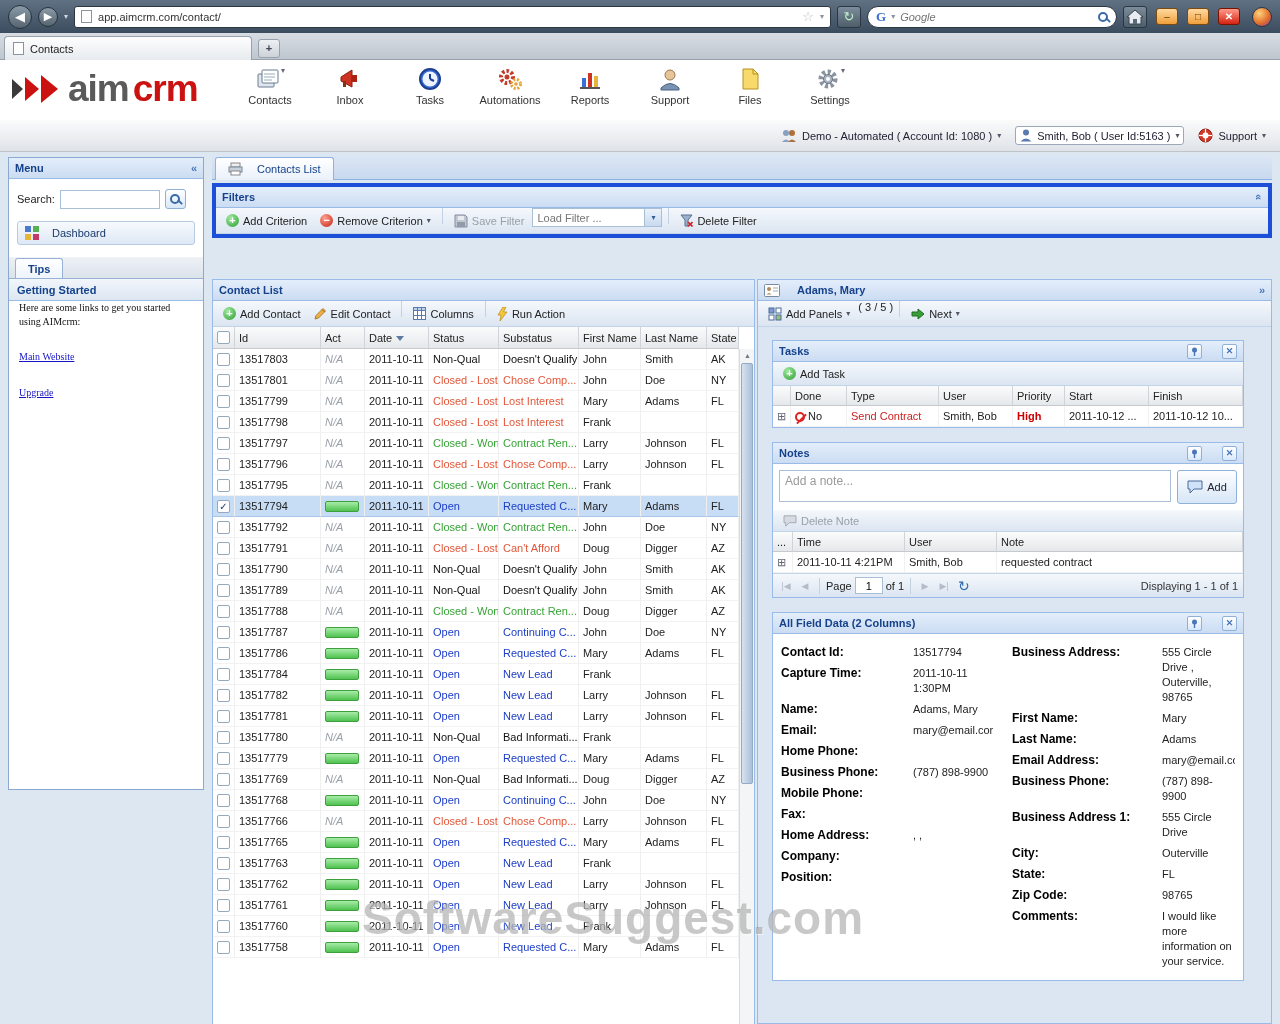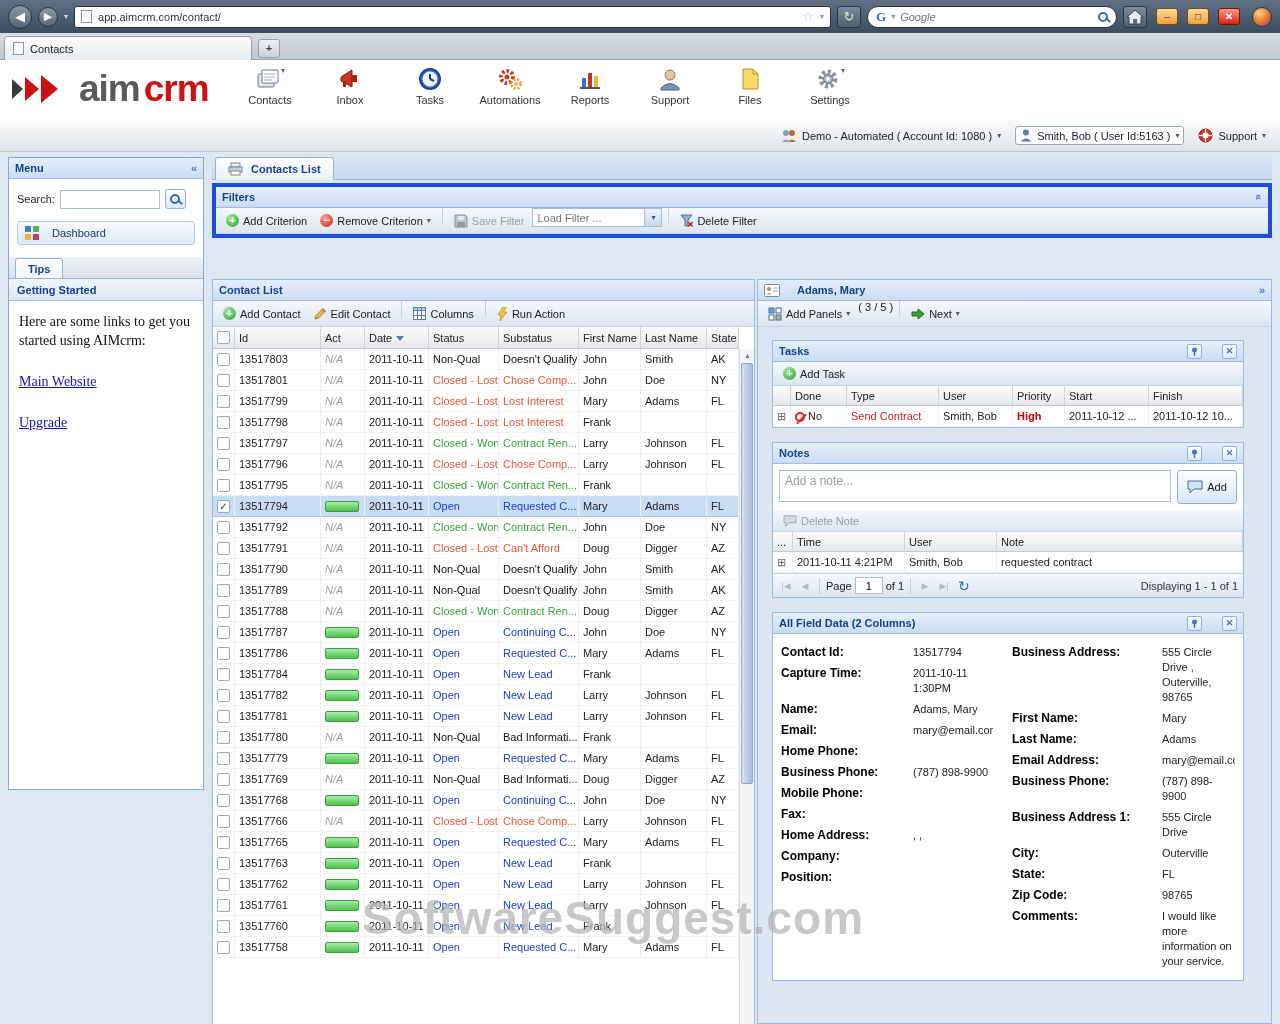--- a/index.html
+++ b/index.html
@@ -37,21 +37,21 @@
     background:linear-gradient(#d8dde3,#bec6cf);border-bottom:1px solid #98a2ac;}
   .tab{position:absolute;left:4px;top:3px;width:248px;height:24px;
     background:linear-gradient(#fdfdfd,#e7ebef);border:1px solid #98a2ac;border-bottom:none;
     border-radius:4px 4px 0 0;display:flex;align-items:center;gap:6px;padding:0 8px;color:#222;}
   .newtab{position:absolute;left:258px;top:6px;width:22px;height:19px;border:1px solid #98a2ac;border-radius:3px;
     background:linear-gradient(#eef1f4,#ccd2d9);text-align:center;line-height:17px;color:#445;font-weight:bold;}
 
   
   .appheader{position:absolute;left:0;top:60px;width:1280px;height:60px;background:#fff;}
   .logo{position:absolute;left:12px;top:8px;display:flex;align-items:center;gap:4px;}
-  .logo .aim{font-size:37px;font-weight:bold;color:#5a5a5a;letter-spacing:-1px;margin-left:11px;}
+  .logo .aim{font-size:37px;font-weight:bold;color:#5a5a5a;letter-spacing:-1px;}
   .logo .crm{font-size:37px;font-weight:bold;color:#cc1111;letter-spacing:-1px;}
   .mainnav{position:absolute;left:230px;top:2px;display:flex;}
   .navitem{width:80px;text-align:center;padding-top:4px;cursor:default;}
   .navitem .nlabel{display:block;margin-top:2px;color:#333;}
   .navitem .icaret{color:#667;font-size:8px;vertical-align:top;}
 
   .accountbar{position:absolute;left:0;top:120px;width:1280px;height:32px;
     background:linear-gradient(#fbfbfb,#dfe3e8);border-bottom:1px solid #bfc4ca;
     display:flex;justify-content:flex-end;align-items:center;gap:14px;padding-right:14px;color:#223;}
   .acctitem{display:flex;align-items:center;gap:5px;}
@@ -91,29 +91,29 @@
   .magbtn{width:21px;height:20px;border:1px solid #8fb0d8;border-radius:3px;
     background:linear-gradient(#fff,#d8e8fa);display:flex;align-items:center;justify-content:center;}
   .dashbtn{margin:4px 8px;height:24px;border:1px solid #b7cbe3;border-radius:3px;
     background:linear-gradient(#f7fafd,#dde8f5);display:flex;align-items:center;gap:12px;padding:0 6px;color:#1a3a6b;}
   .tipsstrip{margin-top:12px;height:22px;background:linear-gradient(#eef2f7,#dbe2ea);border-bottom:1px solid #98b1d4;
     display:flex;align-items:flex-end;padding-left:6px;}
   .tipstab{height:20px;background:linear-gradient(#fff,#eef4fb);border:1px solid #98b1d4;border-bottom:none;
     border-radius:3px 3px 0 0;padding:0 12px;display:flex;align-items:center;color:#15428b;font-weight:bold;}
   .gshead{height:22px;background:linear-gradient(#f2f6fb,#dce6f2);border-bottom:1px solid #99bbe8;
     display:flex;align-items:center;padding:0 8px;color:#15428b;font-weight:bold;}
-  .gsbody{padding:12px 10px;font-family:"Liberation Serif",serif;font-size:14px;color:#111;line-height:1.35;}
+  .gsbody{padding:0 10px;font-family:"Liberation Serif",serif;font-size:10px;color:#111;line-height:1.35;}
   .gslink{display:block;margin-top:22px;color:#1515c4;text-decoration:underline;}
 
   
   .tabstrip{position:absolute;left:212px;top:155px;width:1060px;height:25px;
     background:linear-gradient(#dce7f5,#c8d8ee);border-bottom:1px solid #8db2e3;}
   .ctab{position:absolute;left:3px;top:2px;height:23px;background:linear-gradient(#fff,#eaf1fb);
     border:1px solid #8db2e3;border-bottom:none;border-radius:3px 3px 0 0;
-    display:flex;align-items:center;gap:8px;padding:0 12px;color:#15428b;font-weight:bold;}
+    display:flex;align-items:center;gap:14px;padding:0 12px;color:#15428b;font-weight:normal;}
 
   
   .filters{position:absolute;left:212px;top:183px;width:1060px;background:#4c1d95;border:4px solid #1d4ed8;}
 
   
   .clist{position:absolute;left:212px;top:279px;width:543px;height:922px;background:#fff;
     border:1px solid #99bbe8;display:flex;flex-direction:column;}
   .grid-wrap{position:relative;flex:1;overflow:hidden;background:#fff;}
   table.grid{border-collapse:separate;border-spacing:0;table-layout:fixed;width:526px;}
   table.grid th{height:22px;background:linear-gradient(#fbfbfb,#e5e8eb);border-right:1px solid #d0d4d9;

